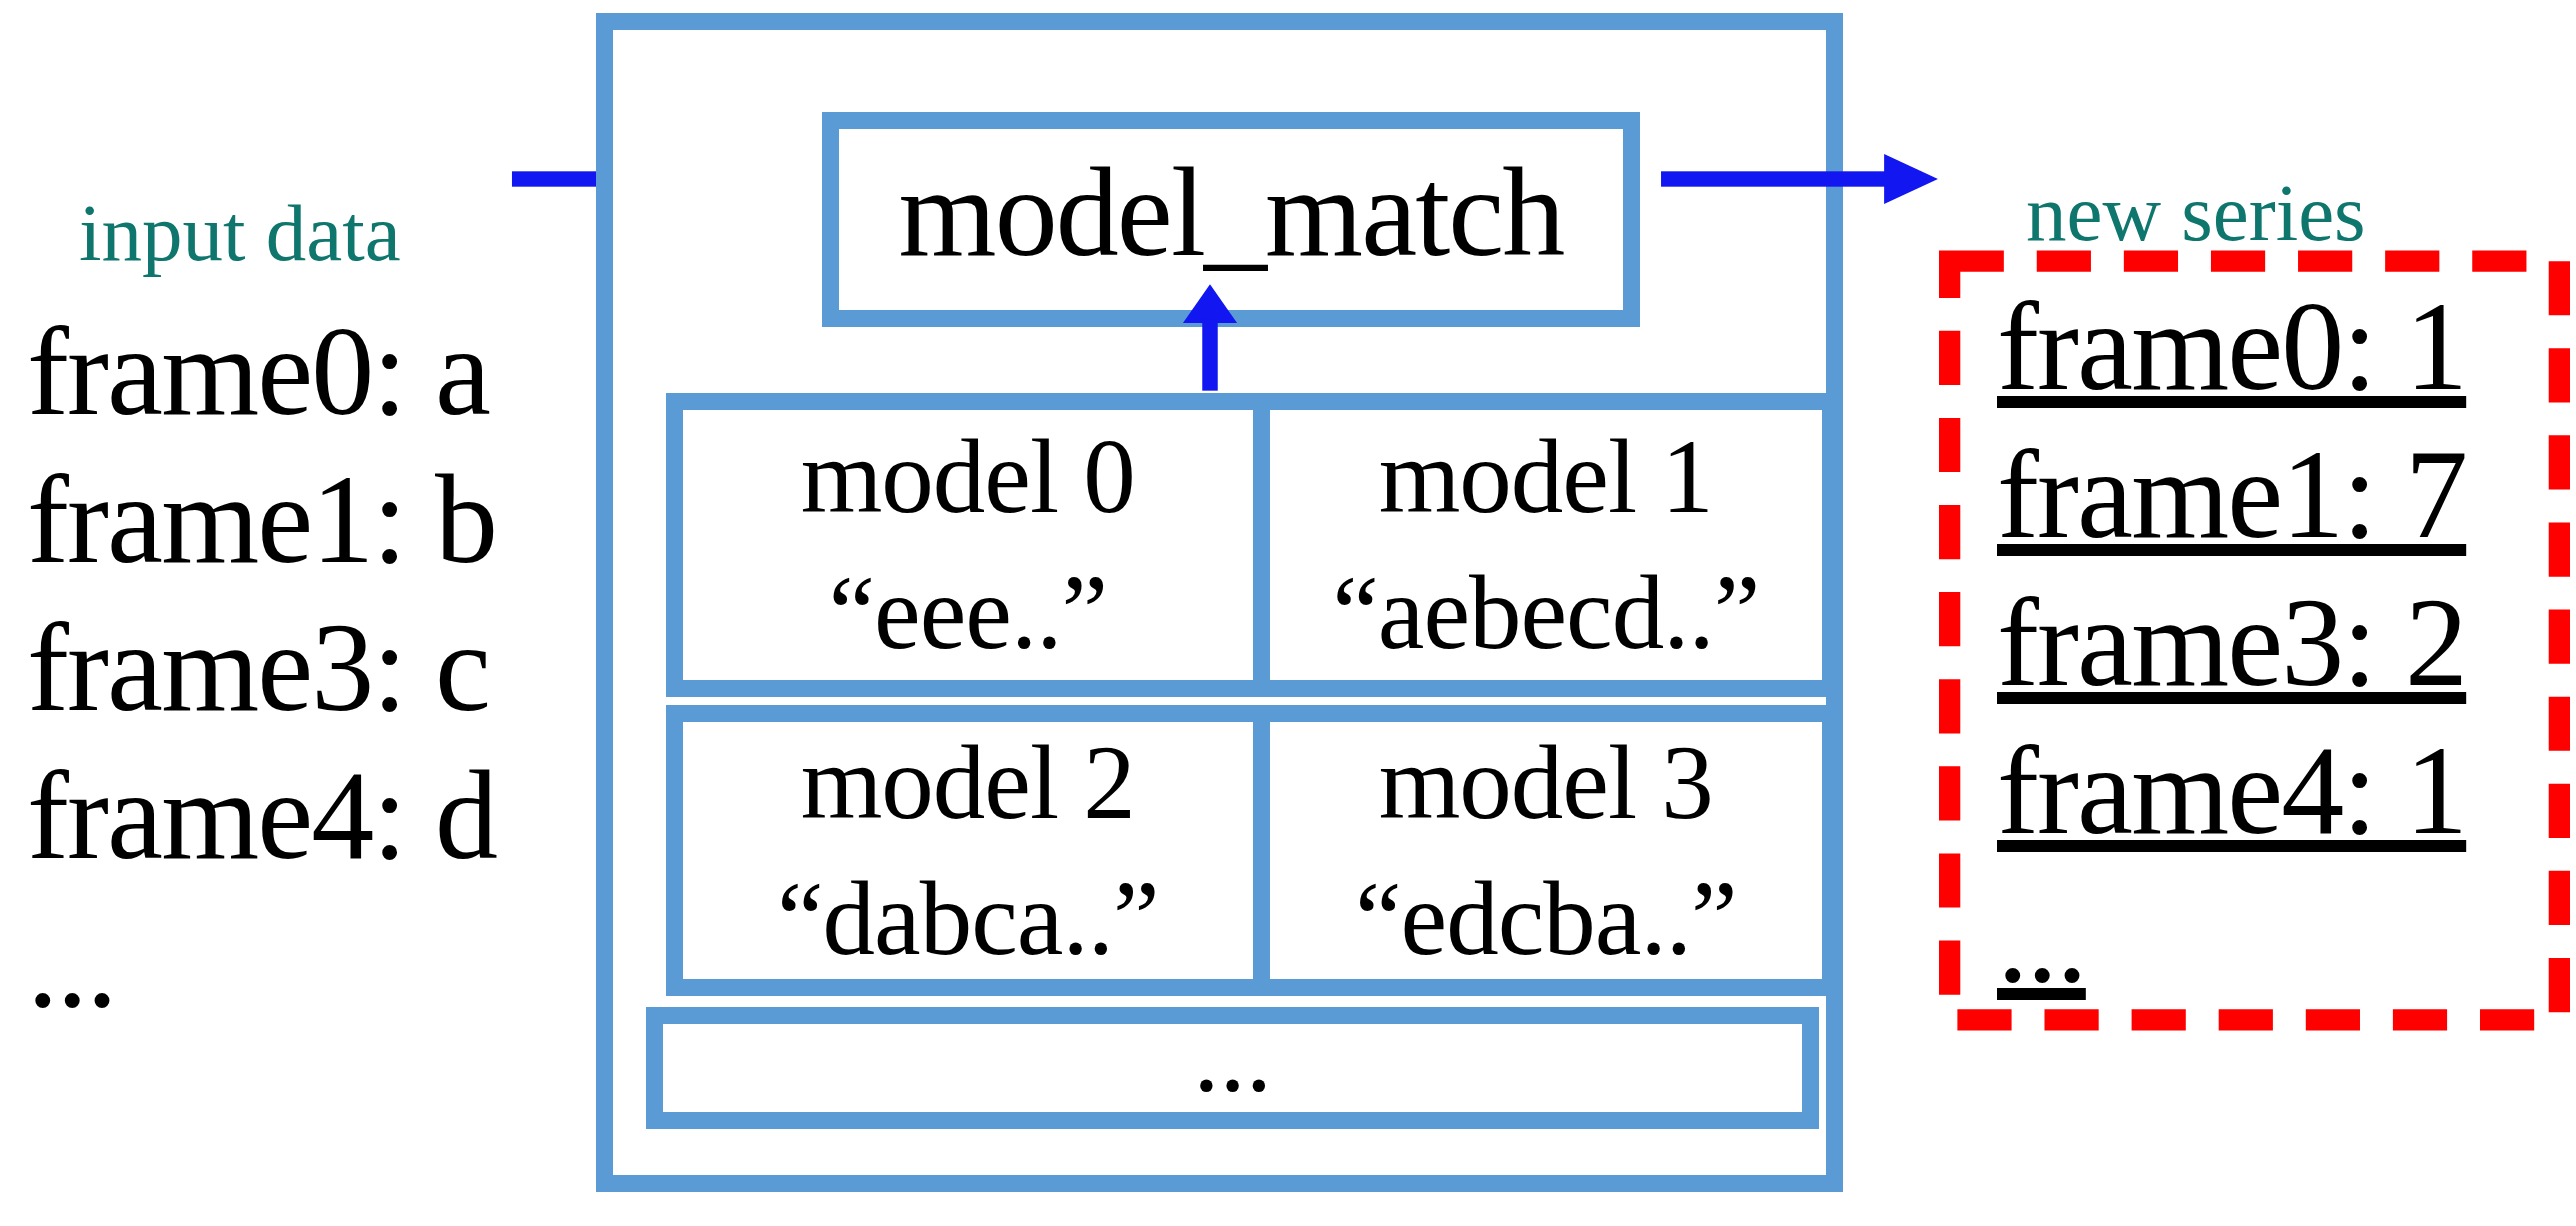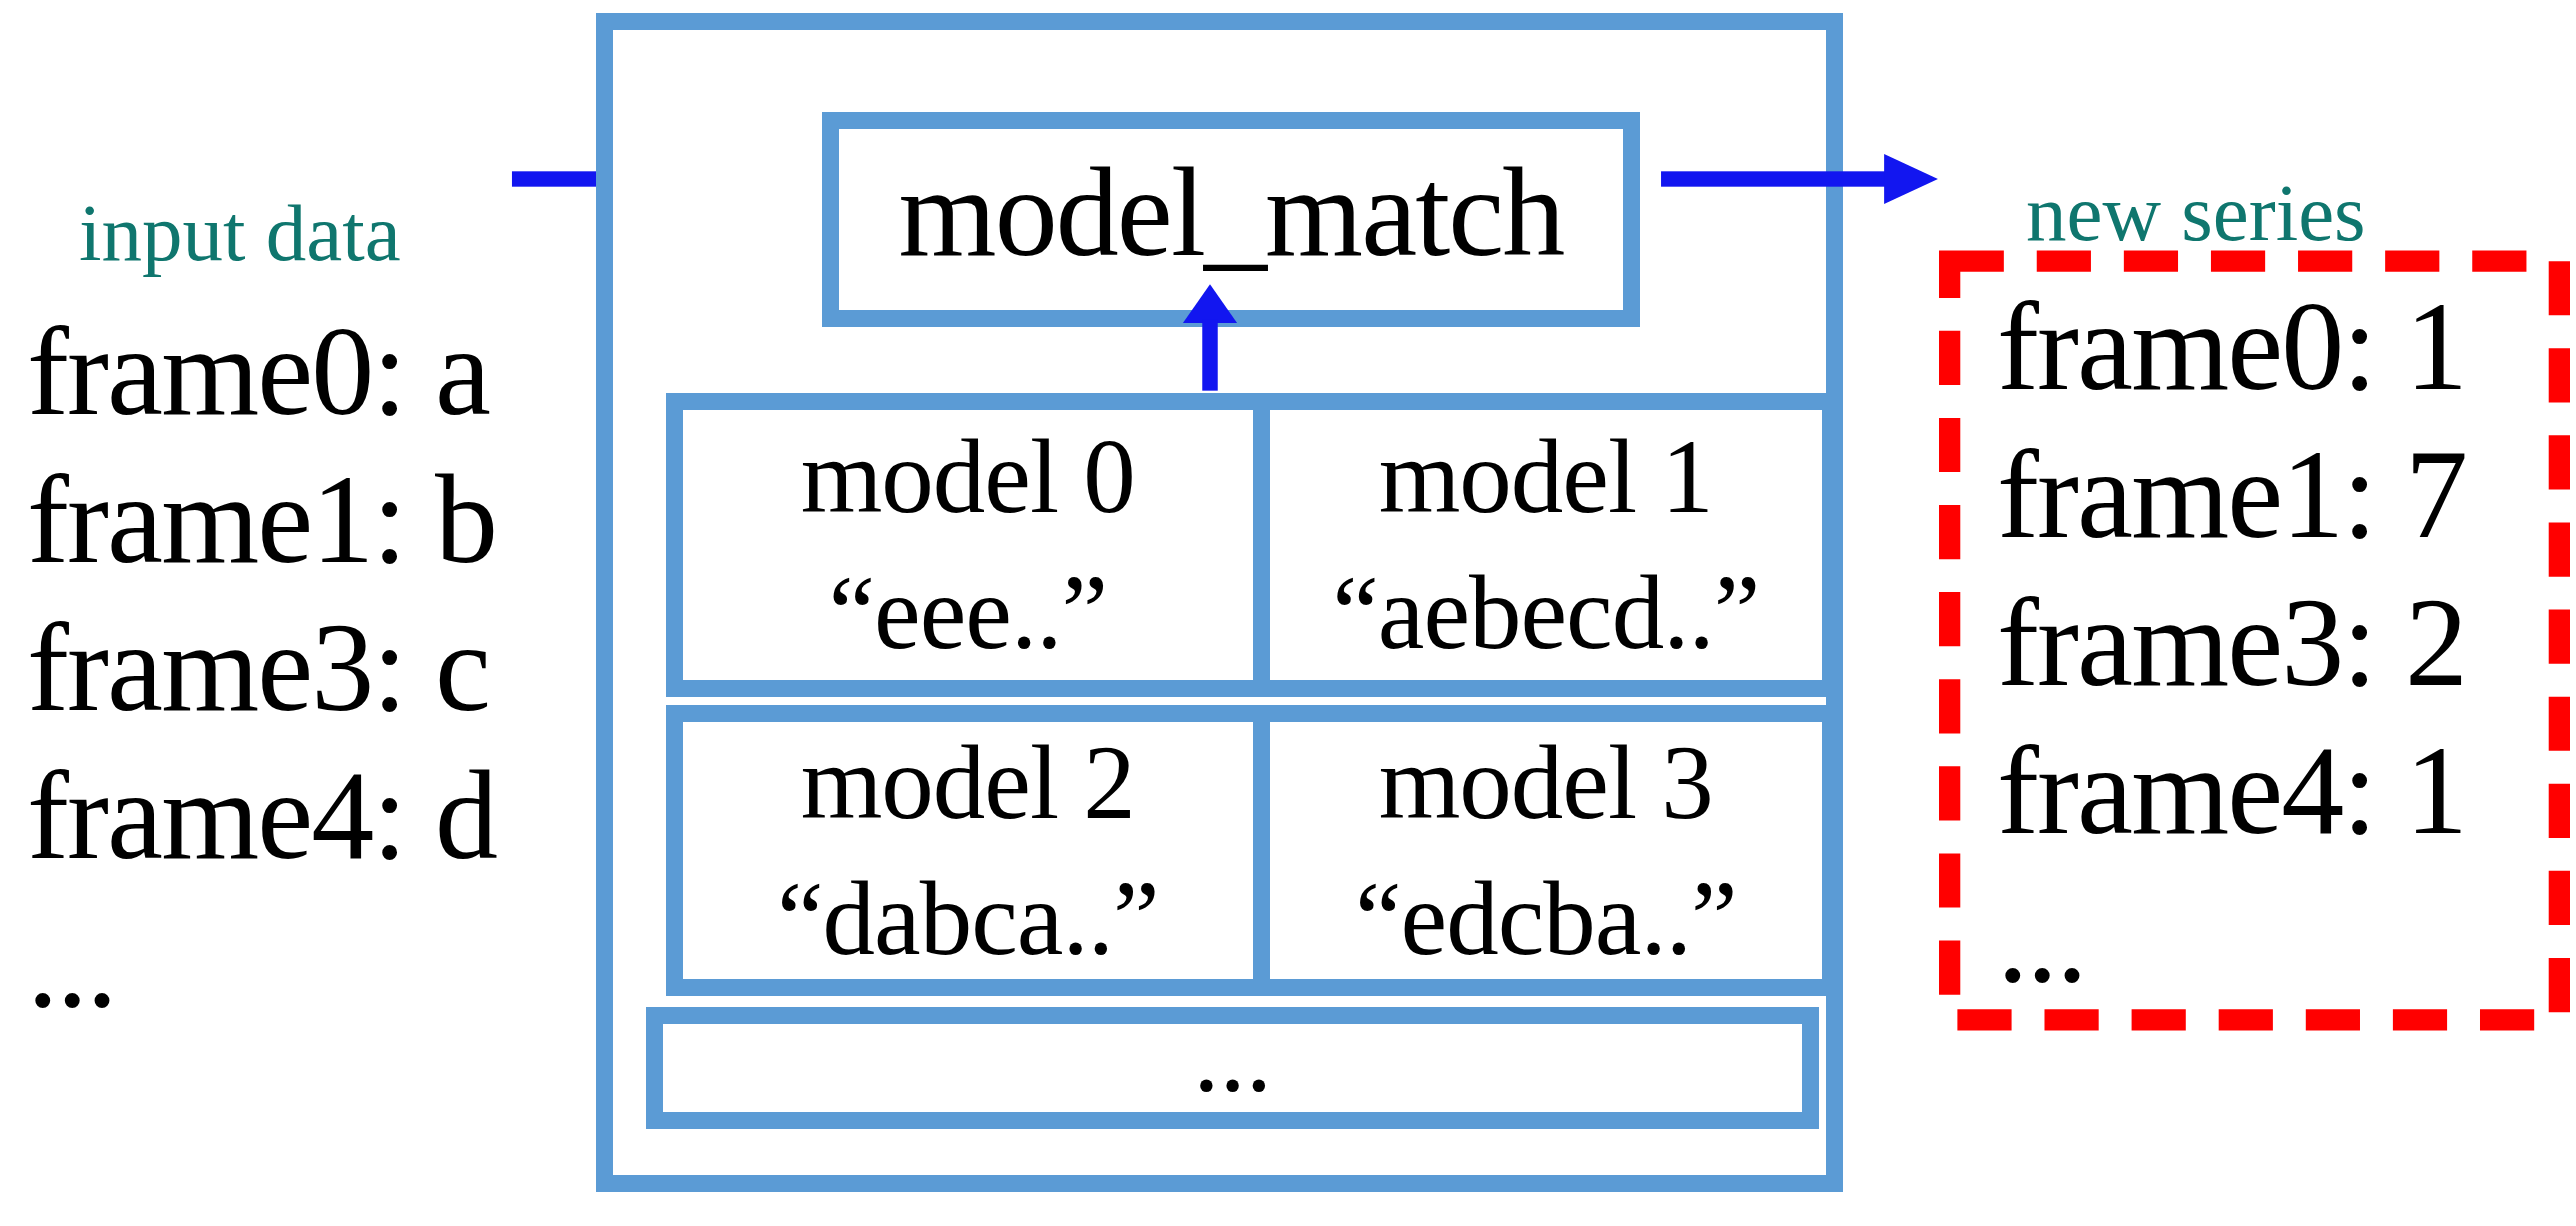--- a/index.html
+++ b/index.html
@@ -22,21 +22,21 @@
   #input-label{left:79px;top:190px;}
   #output-label{left:2026px;top:170px;}
   .data-list{
     position:absolute;
     font-size:126px;
     line-height:148px;
     letter-spacing:-1.9px;
     white-space:nowrap;
   }
   #input-list{left:27px;top:298px;font-family:Liberation Serif, serif;}
-  #output-list{left:1997px;top:273px;}
+  #output-list{left:1997px;top:273px;text-decoration:underline;}
   .data-list div{height:148px;}
 
   
   .outer-box{
     position:absolute;
     left:596px;top:12.6px;width:1247px;height:1179px;
     border:17.4px solid #5b9bd5;
     box-sizing:border-box;
     background:#ffffff;
   }

